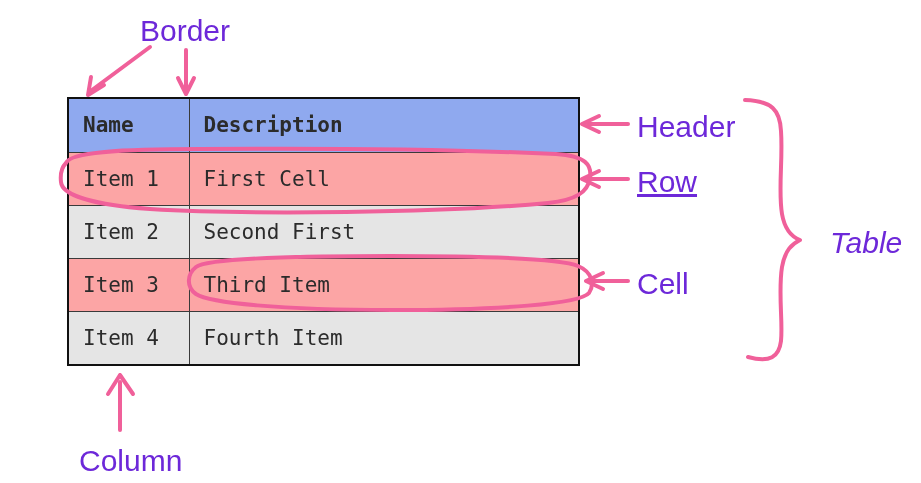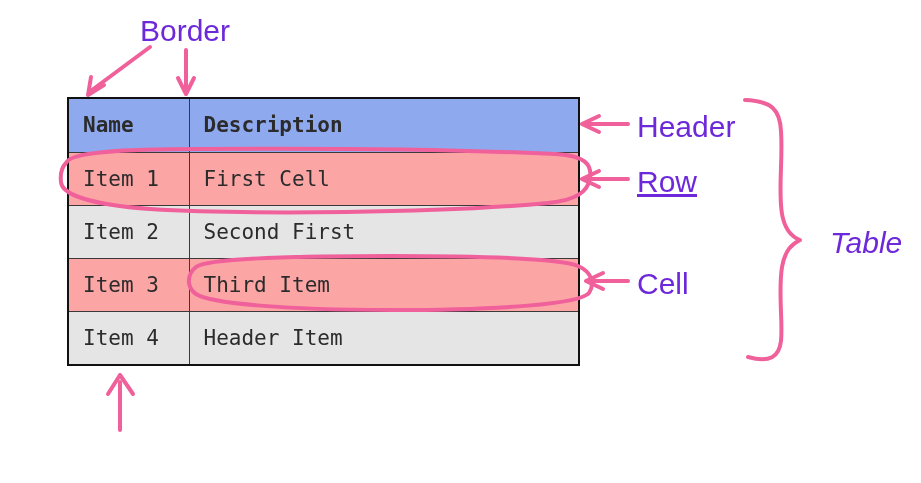--- a/index.html
+++ b/index.html
@@ -113,21 +113,21 @@
         <tr class="even">
           <td>Item 2</td>
           <td>Second First</td>
         </tr>
         <tr class="odd">
           <td>Item 3</td>
           <td>Third Item</td>
         </tr>
         <tr class="even">
           <td>Item 4</td>
-          <td>Header Item</td>
+          <td>Fourth Item</td>
         </tr>
       </tbody>
     </table>
   </div>
 
   <svg id="ink" viewBox="0 0 921 483">
     <g fill="none" stroke="#f0609a" stroke-width="4" stroke-linecap="round" stroke-linejoin="round">
 
       <g>
         <path d="M150,47 L92,90"></path>
@@ -195,14 +195,15 @@
   <div class="anno anno-border">Border</div>
 
   <div class="anno anno-header">Header</div>
 
   <div class="anno anno-row">Row</div>
 
   <div class="anno anno-cell">Cell</div>
 
   <div class="anno anno-table">Table</div>
 
+  <div class="anno anno-column">Column</div>
 
 </div>
 
 </body></html>

